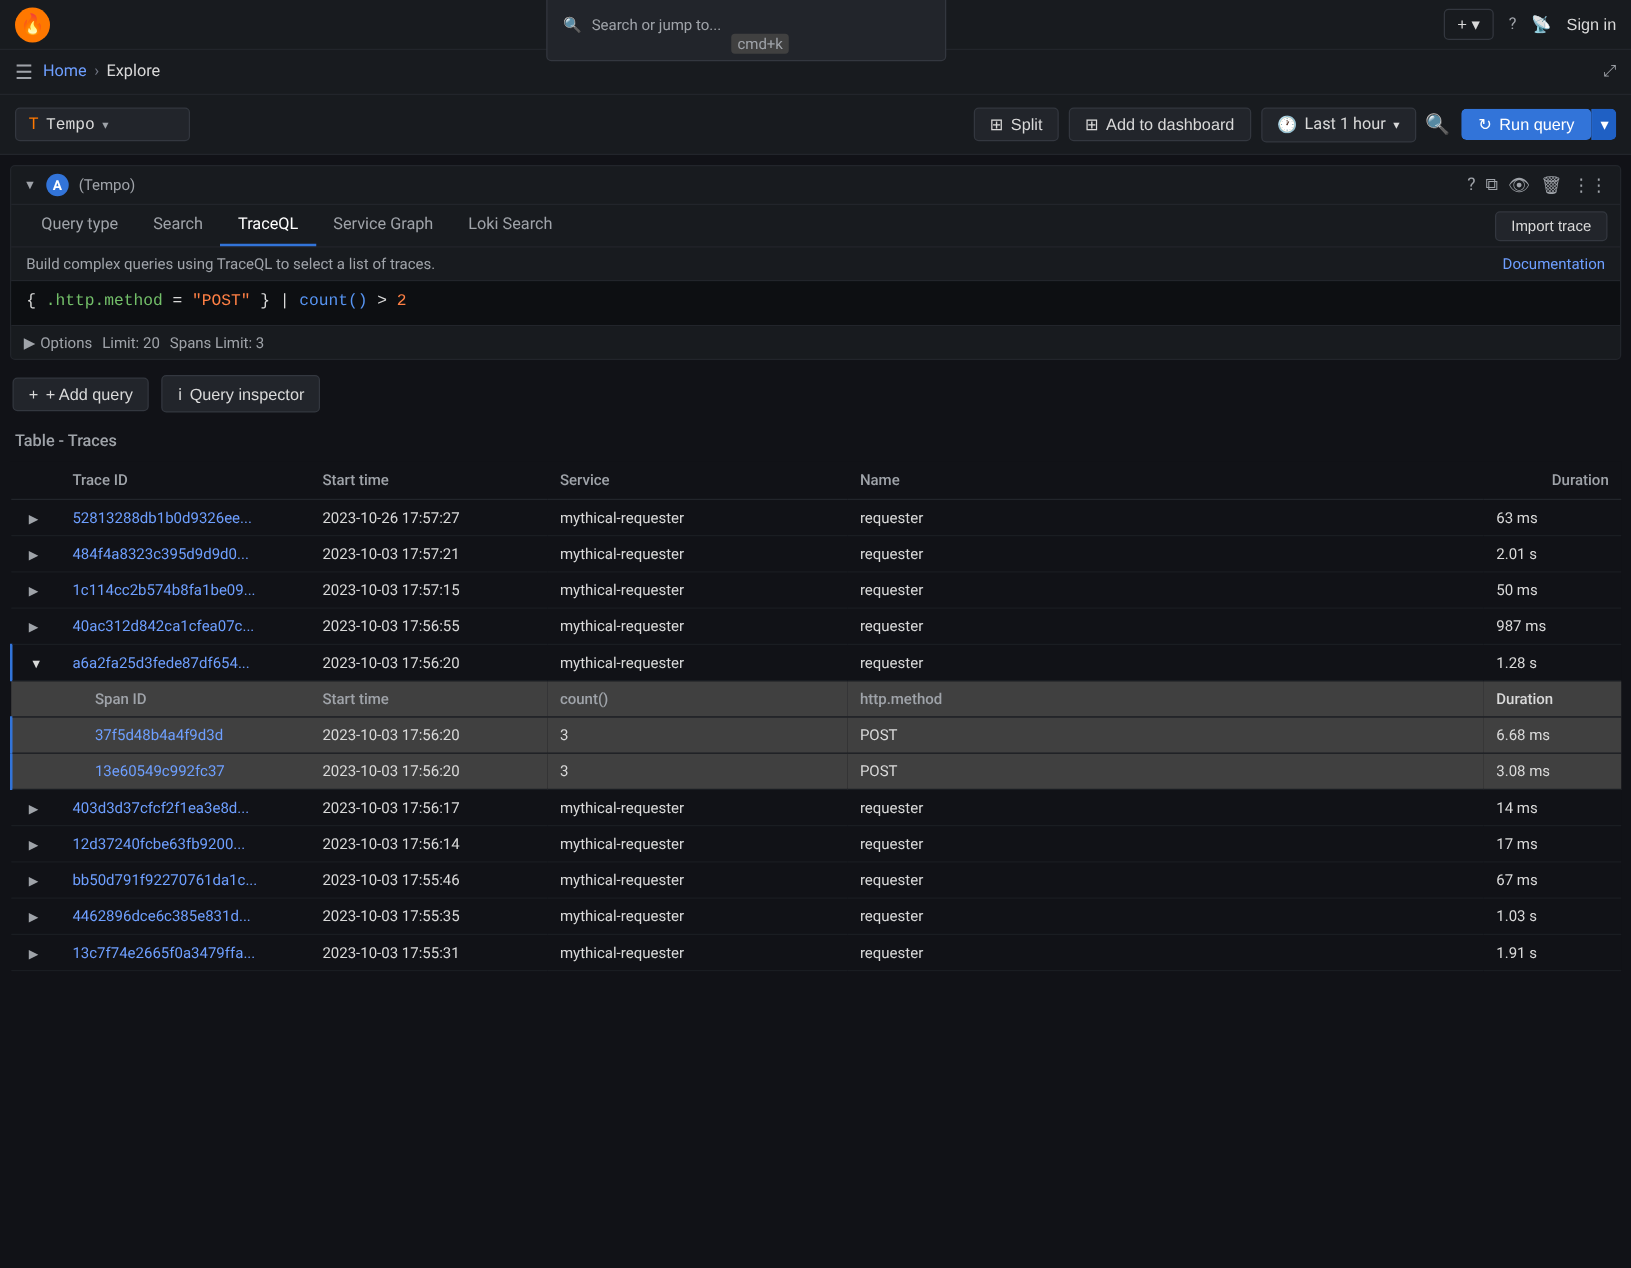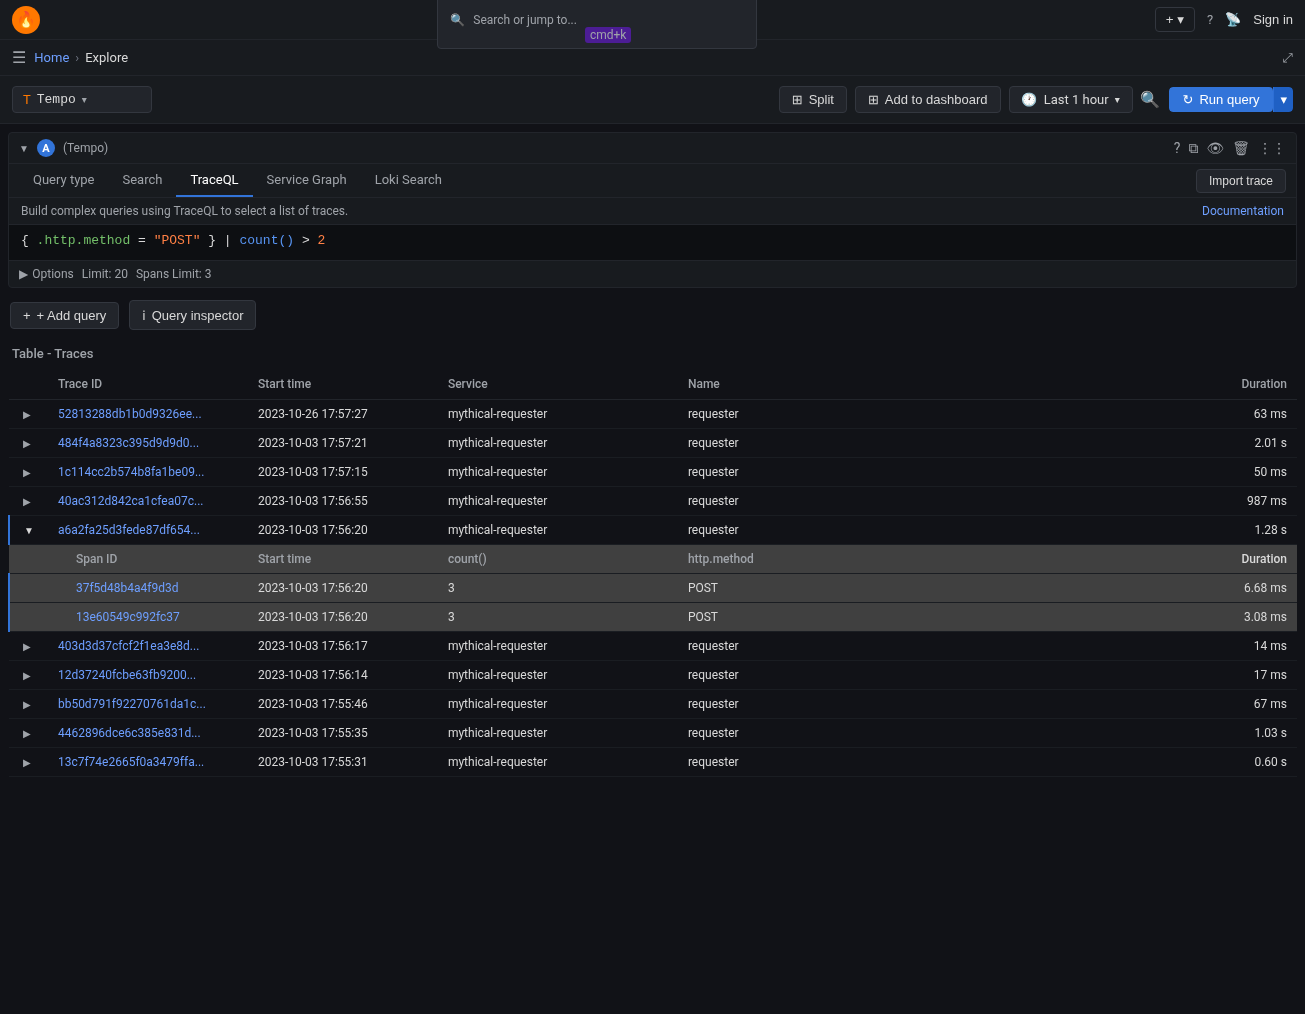--- a/index.html
+++ b/index.html
@@ -36,21 +36,21 @@
       border: 1px solid #33373f;
       border-radius: 4px;
       padding: 5px 12px;
       color: #9fa3a9;
       display: flex; align-items: center; gap: 8px;
       width: 320px;
       cursor: text;
     }
     .search-bar span { font-size: 12px; }
     .kbd-hint {
-      background: #4c1d95;
+      background: #404040;
       border-radius: 3px;
       padding: 1px 5px;
       font-size: 11px;
       color: #9fa3a9;
       margin-top: 30px;
     }
     .add-btn {
       background: none;
       border: 1px solid #33373f;
       border-radius: 4px;
@@ -261,21 +261,21 @@
       color: #9fa3a9;
       font-weight: 500;
       font-size: 12px;
     }
     .traces-table th.right { text-align: right; }
     .traces-table td {
       padding: 7px 10px;
       font-size: 12px;
       border-bottom: 1px solid #1a1d22;
     }
-    .traces-table td.right { text-align: right; color: #d9d9d9; }
+    .traces-table td.right { text-align: left; color: #d9d9d9; }
     .trace-link { color: #6e9fff; cursor: pointer; text-decoration: none; }
     .expand-btn { 
       color: #9fa3a9; cursor: pointer; 
       background: none; border: none; 
       font-size: 10px; padding: 0 4px;
     }
     .expand-btn.expanded { color: #d9d9d9; }
     .sub-row td { background: #404040; padding: 7px 10px; font-size: 12px; border-bottom: 1px solid #1a1d22; }
     .sub-row td.indent { padding-left: 28px; }
     .sub-col-header { background: #16181e !important; }
@@ -568,17 +568,17 @@
         <tr>
     <td class="col-expand">
       <button class="expand-btn ">▶</button>
     </td>
     <td class="col-traceid">
       <a class="trace-link">13c7f74e2665f0a3479ffa...</a>
     </td>
     <td class="col-starttime">2023-10-03 17:55:31</td>
     <td class="col-service">mythical-requester</td>
     <td class="col-name">requester</td>
-    <td class="col-duration right">0.60 s</td>
+    <td class="col-duration right">1.91 s</td>
   </tr>
       </tbody>
   </table>
 </div>
 
 </body></html>

